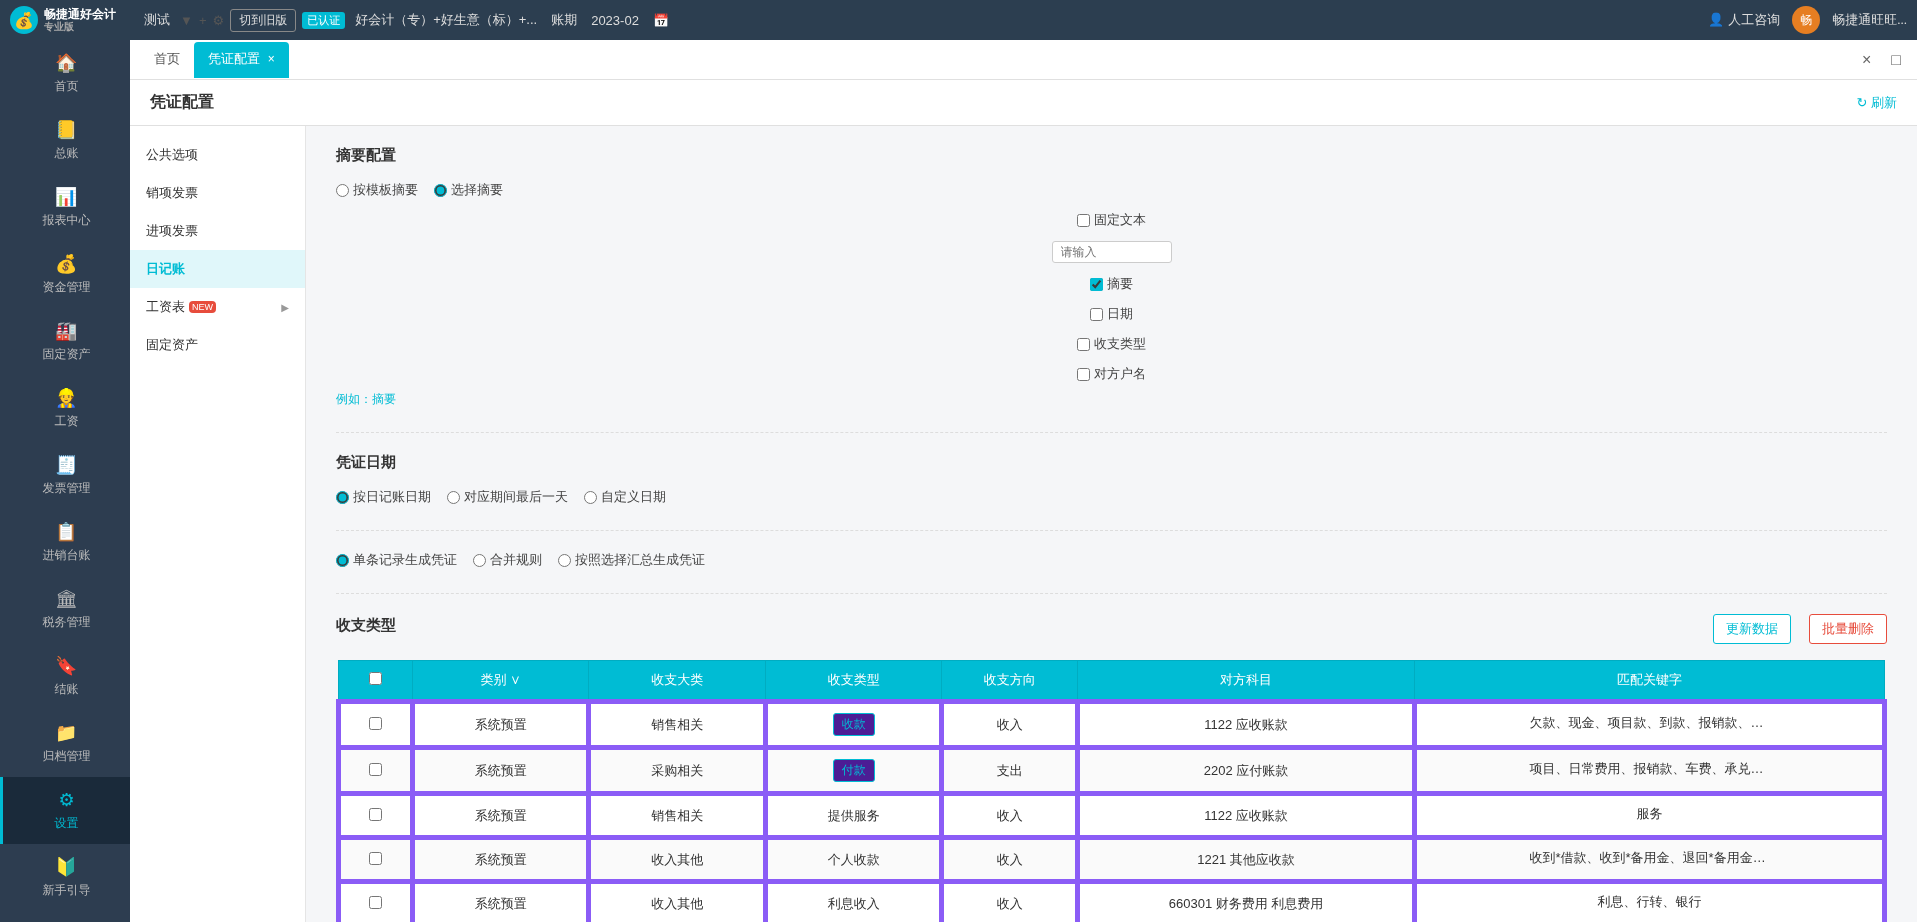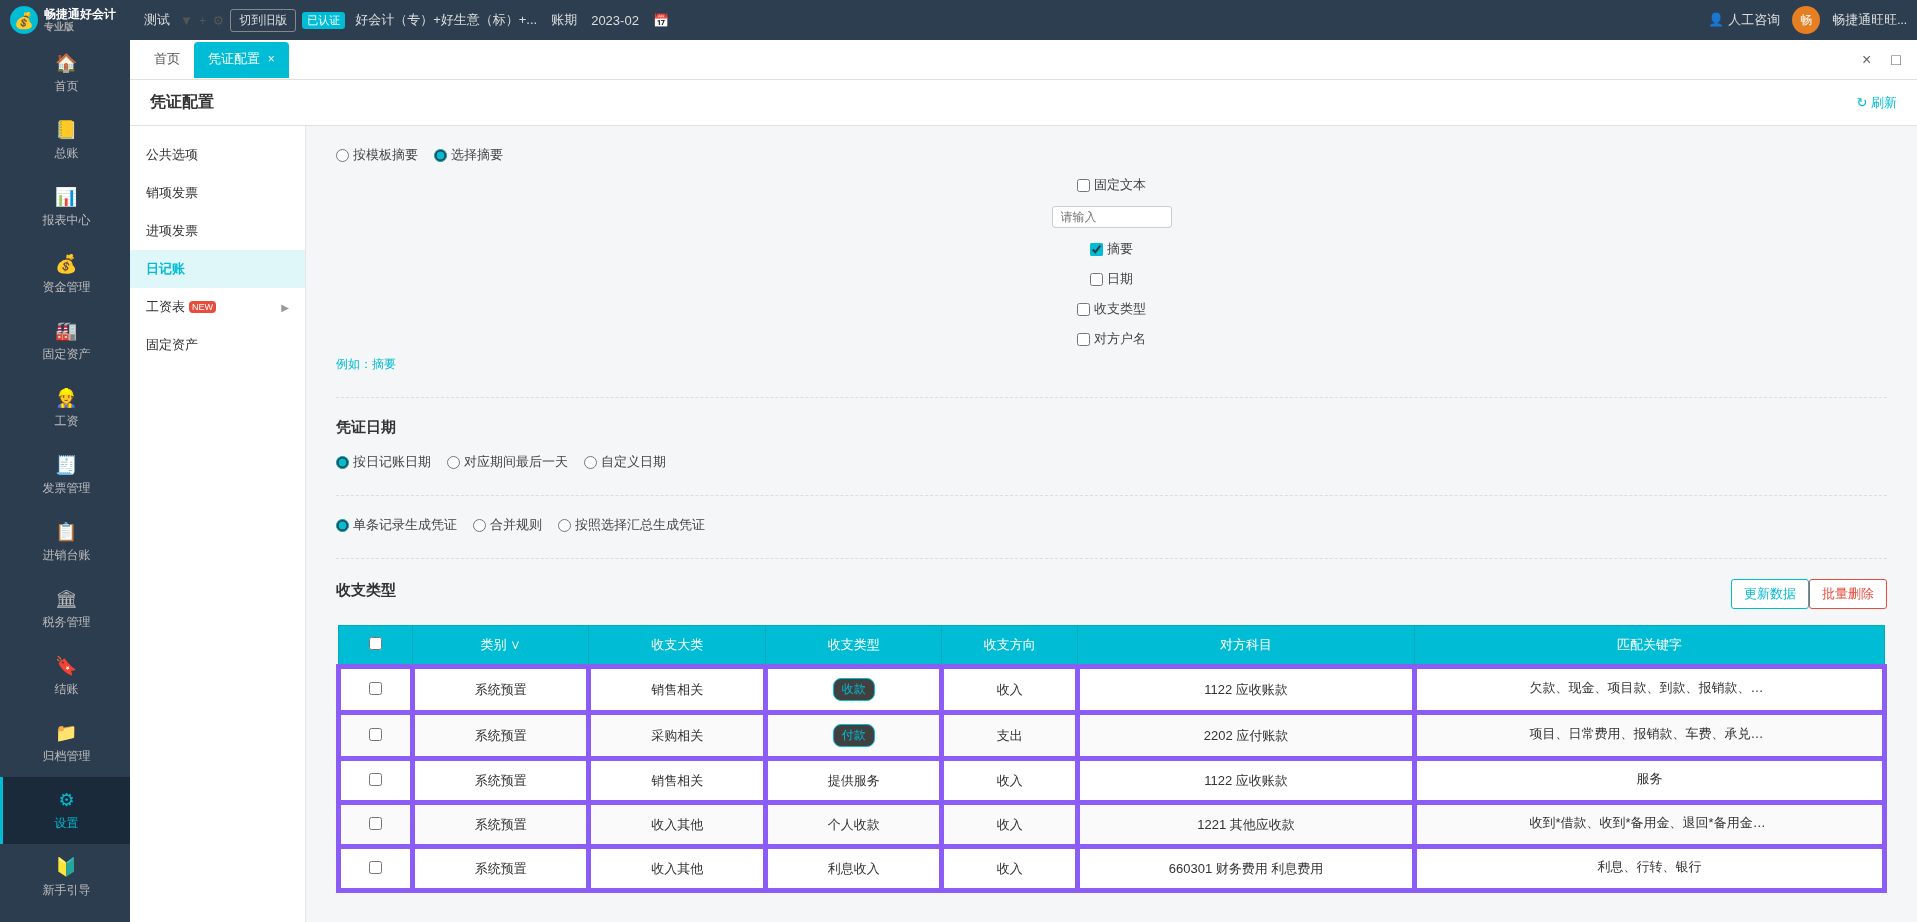--- a/index.html
+++ b/index.html
@@ -206,21 +206,21 @@
       width: 120px;
       outline: none;
       color: #aaa;
     }
 
     .example-text { color: #00bcd4; font-size: 12px; margin-top: 4px; }
 
     
     .table-section { margin-top: 10px; }
     .table-toolbar {
-      display: flex; justify-content: space-between; gap: 0; margin-bottom: 8px;
+      display: flex; justify-content: space-between; gap: 18px; margin-bottom: 8px;
     }
     .table-btn {
       padding: 5px 12px;
       border: 1px solid #00bcd4;
       border-radius: 3px;
       color: #00bcd4;
       background: #fff;
       font-size: 13px;
       cursor: pointer;
     }
@@ -243,24 +243,24 @@
       text-align: center;
       border: 5px solid #8b5cf6;
       background: #fff;
       color: #333;
     }
     .data-table tr:nth-child(even) td { background: #fafafa; }
     .tag-btn {
       display: inline-block;
       padding: 2px 8px;
       border: 1px solid #00bcd4;
-      border-radius: 8px;
+      border-radius: 3px;
       color: #00bcd4;
       font-size: 12px;
-      background: #404040;
+      background: #4c1d95;
       cursor: pointer;
     }
     .check-col { width: 40px; }
     .header-checkbox { accent-color: #fff; }
     .ellipsis { white-space: nowrap; overflow: hidden; text-overflow: ellipsis; max-width: 240px; display: inline-block; }
   </style>
 </head>
 <body>
 
 <div class="top-header">
@@ -384,20 +384,21 @@
           <div class="sub-nav-item">
             工资表 <span class="new-badge">NEW</span>
             <span class="arrow">▶</span>
           </div>
           <div class="sub-nav-item">固定资产</div>
         </div>
 
         <div class="config-area">
 
           <div class="section">
+            <div class="section-title">摘要配置</div>
             <div class="radio-group">
               <label class="radio-item">
                 <input type="radio" name="summary_type" style=""> 按模板摘要
               </label>
               <label class="radio-item">
                 <input type="radio" name="summary_type" checked="" style=""> 选择摘要
               </label>
             </div>
             <div class="checkbox-row">
               <label class="checkbox-item">

